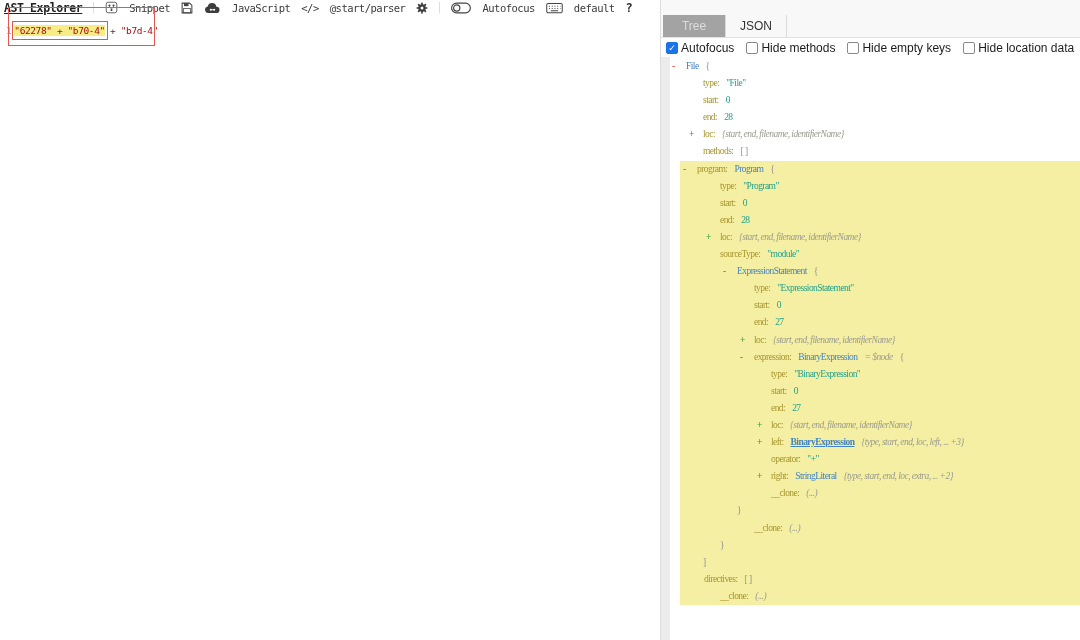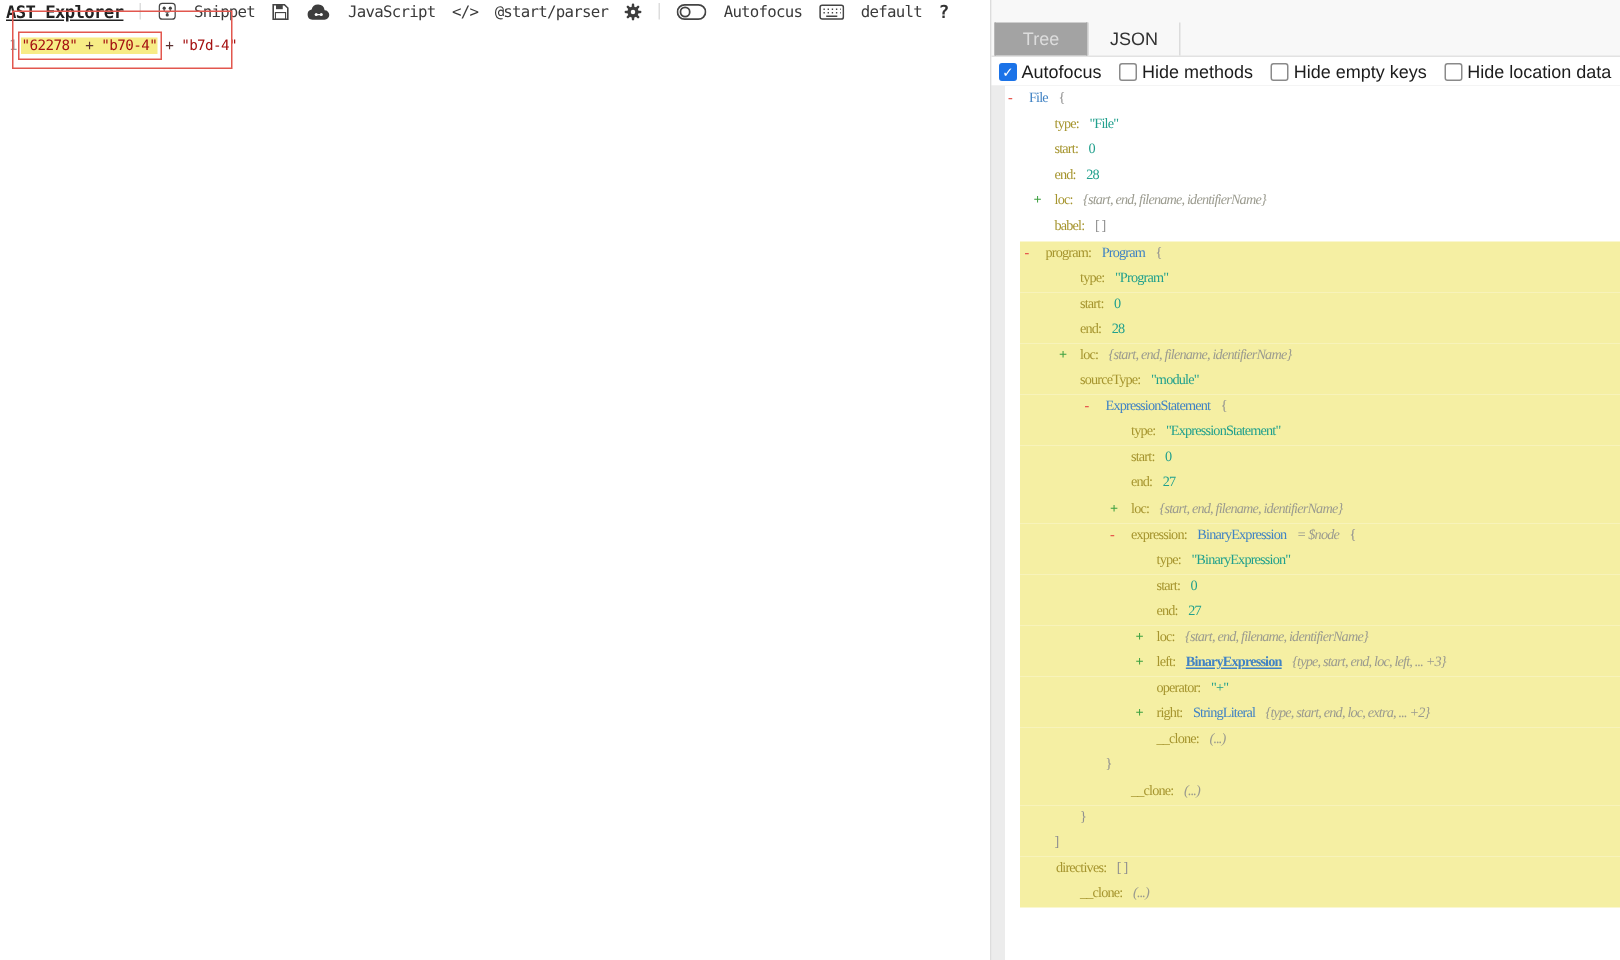--- a/index.html
+++ b/index.html
@@ -157,21 +157,21 @@
           <span>Hide location data</span>
         </span>
       </div>
     <div id="treewrap">
       <div id="tree">
           <div class="trow" style="padding-left: 2px;"><span class="texp minus">-</span><span class="tp name">File</span><span class="tp punct">{</span></div>
           <div class="trow" style="padding-left: 19px;"><span class="texp "></span><span class="tp key">type:</span><span class="tp str">"File"</span></div>
           <div class="trow" style="padding-left: 19px;"><span class="texp "></span><span class="tp key">start:</span><span class="tp num">0</span></div>
           <div class="trow" style="padding-left: 19px;"><span class="texp "></span><span class="tp key">end:</span><span class="tp num">28</span></div>
           <div class="trow" style="padding-left: 19px;"><span class="texp plus">+</span><span class="tp key">loc:</span><span class="tp preview">{start, end, filename, identifierName}</span></div>
-          <div class="trow" style="padding-left: 19px;"><span class="texp "></span><span class="tp key">babel:</span><span class="tp punct">[ ]</span></div>
+          <div class="trow" style="padding-left: 19px;"><span class="texp "></span><span class="tp key">methods:</span><span class="tp punct">[ ]</span></div>
           <div class="trow hl" style="padding-left: 13px;"><span class="texp minus">-</span><span class="tp key">program:</span><span class="tp name">Program</span><span class="tp punct">{</span></div>
           <div class="trow hl" style="padding-left: 36px;"><span class="texp "></span><span class="tp key">type:</span><span class="tp str">"Program"</span></div>
           <div class="trow hl" style="padding-left: 36px;"><span class="texp "></span><span class="tp key">start:</span><span class="tp num">0</span></div>
           <div class="trow hl" style="padding-left: 36px;"><span class="texp "></span><span class="tp key">end:</span><span class="tp num">28</span></div>
           <div class="trow hl" style="padding-left: 36px;"><span class="texp plus">+</span><span class="tp key">loc:</span><span class="tp preview">{start, end, filename, identifierName}</span></div>
           <div class="trow hl" style="padding-left: 36px;"><span class="texp "></span><span class="tp key">sourceType:</span><span class="tp str">"module"</span></div>
           <div class="trow hl" style="padding-left: 53px;"><span class="texp minus">-</span><span class="tp name">ExpressionStatement</span><span class="tp punct">{</span></div>
           <div class="trow hl" style="padding-left: 70px;"><span class="texp "></span><span class="tp key">type:</span><span class="tp str">"ExpressionStatement"</span></div>
           <div class="trow hl" style="padding-left: 70px;"><span class="texp "></span><span class="tp key">start:</span><span class="tp num">0</span></div>
           <div class="trow hl" style="padding-left: 70px;"><span class="texp "></span><span class="tp key">end:</span><span class="tp num">27</span></div>

